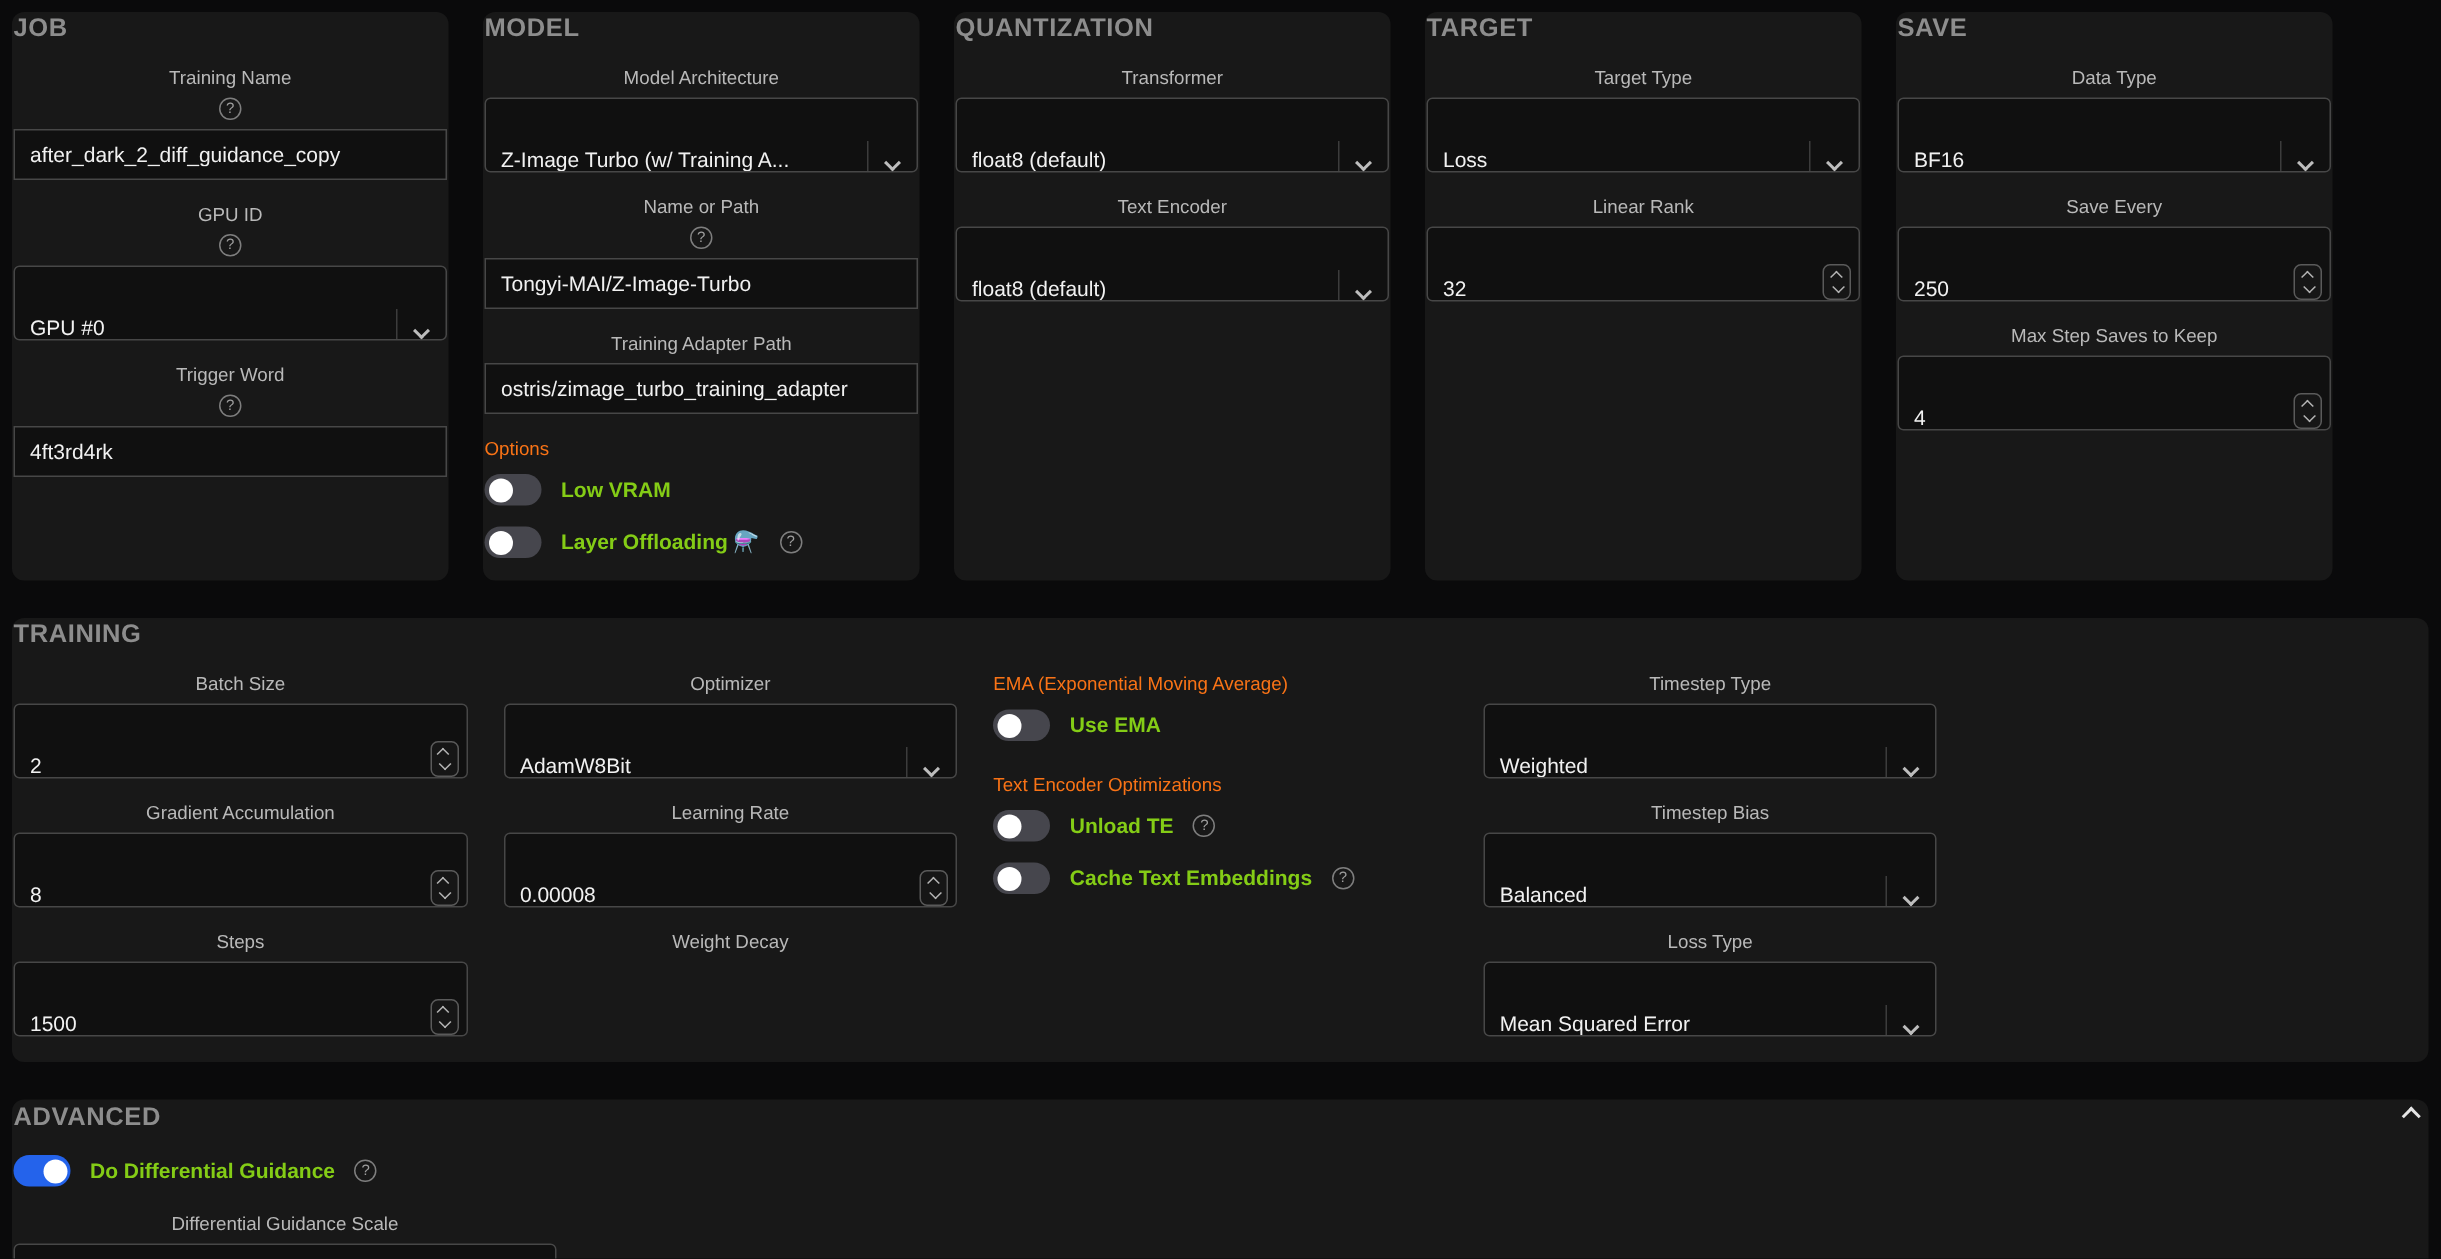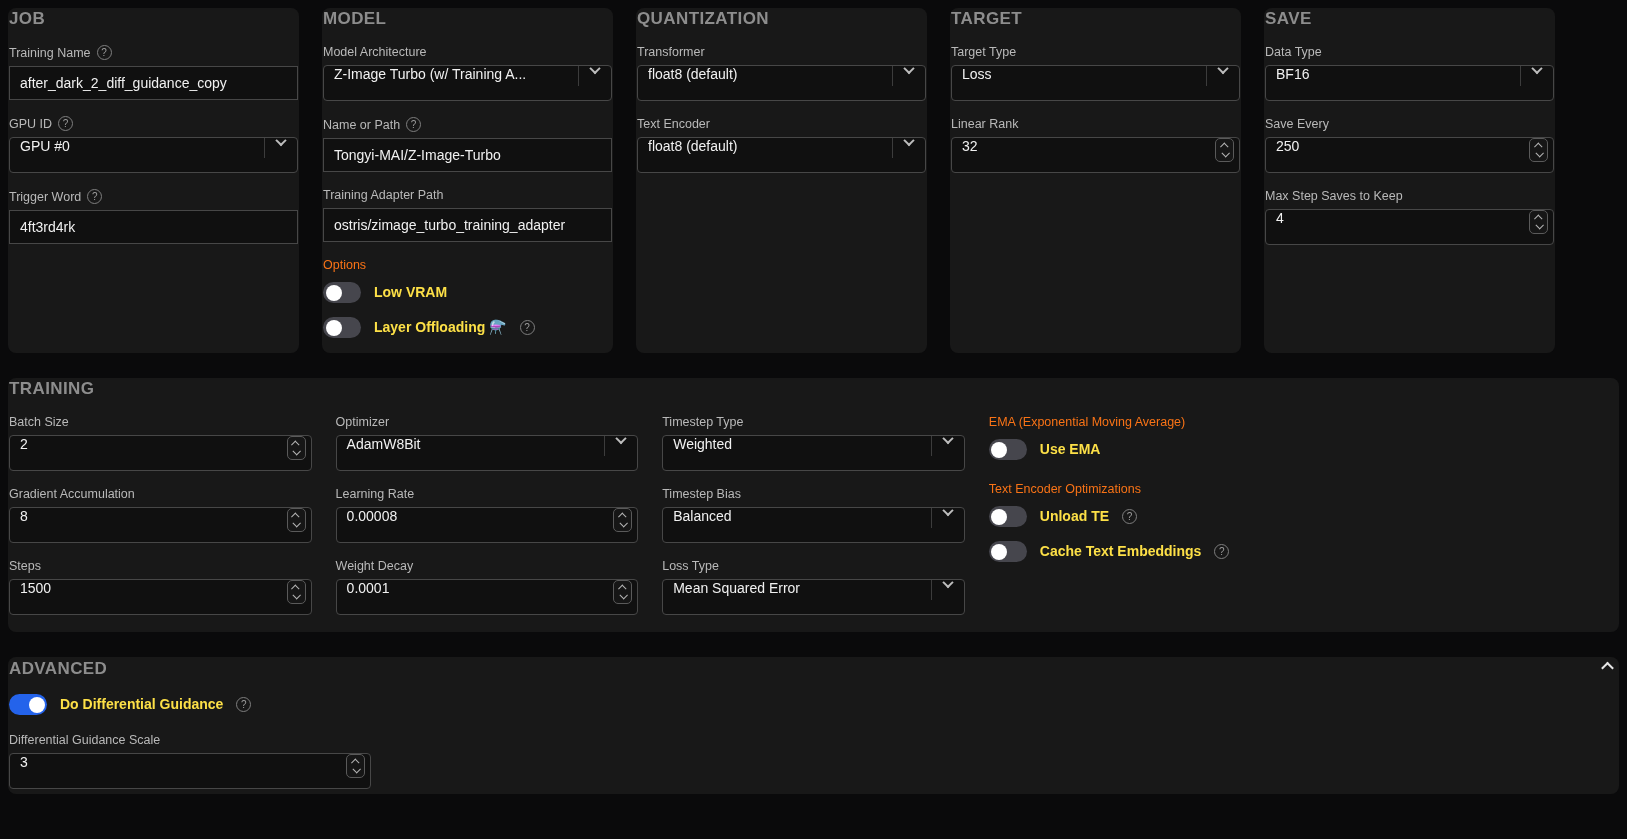--- a/index.html
+++ b/index.html
@@ -19,33 +19,33 @@
   .top-grid .card { min-height:296px; }
   .card-title {
     color:#8d8d8d; font-size:17px; font-weight:700; letter-spacing:.4px;
     margin-bottom:16px;
   }
 
   
   .field { margin-bottom:16px; }
   .field-label {
     display:flex; align-items:center; gap:6px;
-    font-size:12.5px; color:#b9b9b9; margin-bottom:6px;
+    font-size:12.5px; color:#b9b9b9; margin-bottom:6px;flex-direction:column;
   }
   .help-icon {
     width:15px; height:15px; flex:0 0 auto;
     border:1px solid #7e7e7e; border-radius:50%;
     color:#9d9d9d; font-size:10px; line-height:13px; text-align:center;
     display:inline-block; cursor:pointer;
   }
   .help-icon::before { content:"?"; }
 
   .control {
-    display:flex; align-items:flex-start;
-    width:100%; height:36px;
+    display:flex; align-items:flex-end;
+    width:100%; height:50px;
     background:#101010; border:1px solid #474747; border-radius:4px;
     font-size:14px; color:#f1f1f1;
   }
   .control .value { flex:1; padding:0 10px; white-space:nowrap; overflow:hidden; }
   input.text-input {
     width:100%; height:34px; background:#101010;
     border:1px solid #474747; border-radius:0;
     color:#f1f1f1; font-size:14px; padding:0 10px;
     font-family:inherit; outline:none;
   }
@@ -77,21 +77,21 @@
     width:38px; height:21px; border-radius:999px; background:#46464d;
     position:relative; flex:0 0 auto; cursor:pointer;
     transition:background .15s;
   }
   .toggle .knob {
     position:absolute; top:2.5px; left:2.5px; width:16px; height:16px;
     border-radius:50%; background:#ffffff;
   }
   .toggle.on { background:var(--accent); }
   .toggle.on .knob { left:auto; right:2.5px; }
-  .toggle-label { font-size:14px; font-weight:700; color:#fde047; line-height:1.35;text-align:center; }
+  .toggle-label { font-size:14px; font-weight:700; color:#84cc16; line-height:1.35;text-align:center; }
 
   .section-label { font-size:12.5px; color:#f97316; margin-bottom:10px; }
 
   
   .training-grid { display:grid; grid-template-columns:repeat(5,1fr); gap:24px; }
 
   
   .advanced-head { display:flex; align-items:center; justify-content:space-between; margin-bottom:14px; }
   .collapse-btn { width:22px; height:22px; display:flex; align-items:center; justify-content:center; cursor:pointer; }
   .chevron-up {
@@ -364,27 +364,45 @@
             <span class="stepper">
                 <span class="chev-up"></span>
                 <span class="chev-dn"></span>
               </span>
           </div>
         </div>
         <div class="field">
           <div class="field-label">
               <span>Weight Decay</span>
             </div>
-          <div class="control">
-            <span class="value">0.0001</span>
-            <span class="stepper">
-                <span class="chev-up"></span>
-                <span class="chev-dn"></span>
-              </span>
-          </div>
+        </div>
+      </div>
+
+      <div>
+        <div class="section-label">EMA (Exponential Moving Average)</div>
+        <div class="toggle-row" style="margin-bottom:22px;">
+          <span class="toggle">
+              <span class="knob"></span>
+            </span>
+          <span class="toggle-label">Use EMA</span>
+        </div>
+        <div class="section-label">Text Encoder Optimizations</div>
+        <div class="toggle-row">
+          <span class="toggle">
+              <span class="knob"></span>
+            </span>
+          <span class="toggle-label">Unload TE</span>
+          <span class="help-icon"></span>
+        </div>
+        <div class="toggle-row">
+          <span class="toggle">
+              <span class="knob"></span>
+            </span>
+          <span class="toggle-label">Cache Text Embeddings</span>
+          <span class="help-icon"></span>
         </div>
       </div>
 
       <div>
         <div class="field">
           <div class="field-label">
               <span>Timestep Type</span>
             </div>
           <div class="control select">
             <span class="value">Weighted</span>
@@ -410,45 +428,20 @@
           <div class="field-label">
               <span>Loss Type</span>
             </div>
           <div class="control select">
             <span class="value">Mean Squared Error</span>
             <span class="sel-divider"></span>
             <span class="sel-chevron-box">
                 <span class="chevron-down"></span>
               </span>
           </div>
-        </div>
-      </div>
-
-      <div>
-        <div class="section-label">EMA (Exponential Moving Average)</div>
-        <div class="toggle-row" style="margin-bottom:22px;">
-          <span class="toggle">
-              <span class="knob"></span>
-            </span>
-          <span class="toggle-label">Use EMA</span>
-        </div>
-        <div class="section-label">Text Encoder Optimizations</div>
-        <div class="toggle-row">
-          <span class="toggle">
-              <span class="knob"></span>
-            </span>
-          <span class="toggle-label">Unload TE</span>
-          <span class="help-icon"></span>
-        </div>
-        <div class="toggle-row">
-          <span class="toggle">
-              <span class="knob"></span>
-            </span>
-          <span class="toggle-label">Cache Text Embeddings</span>
-          <span class="help-icon"></span>
         </div>
       </div>
 
 
     </div>
   </div>
 
   <div class="card">
     <div class="advanced-head">
       <div class="card-title" style="margin-bottom:0;">ADVANCED</div>

